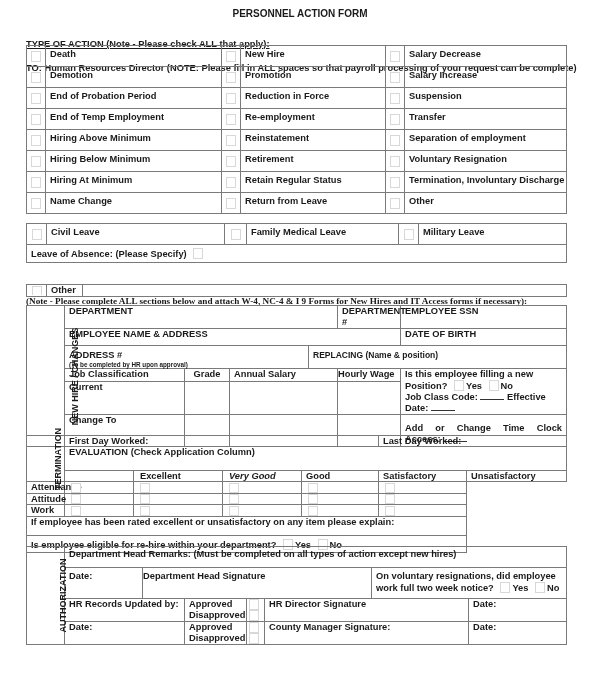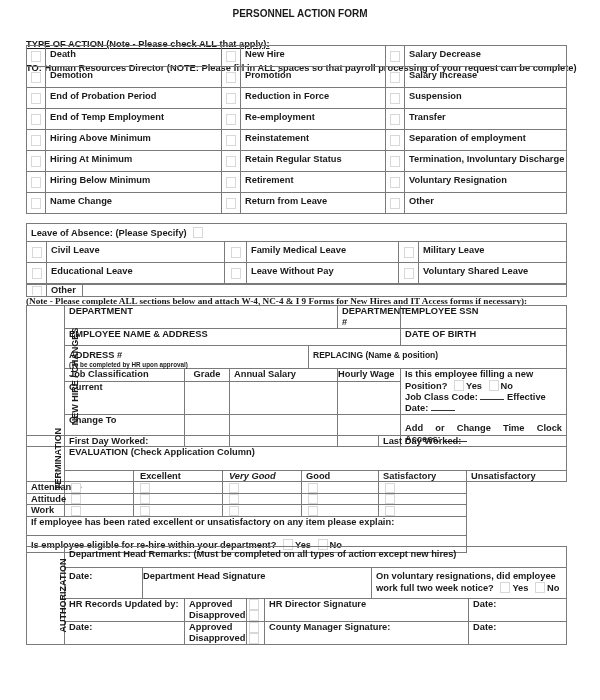--- a/index.html
+++ b/index.html
@@ -84,33 +84,33 @@
       <tr>
         <td class="cbcell"><span class="cb"></span></td>
         <td>Hiring Above Minimum</td>
         <td class="cbcell"><span class="cb"></span></td>
         <td>Reinstatement</td>
         <td class="cbcell"><span class="cb"></span></td>
         <td>Separation of employment</td>
       </tr>
       <tr>
         <td class="cbcell"><span class="cb"></span></td>
+        <td>Hiring Below Minimum</td>
+        <td class="cbcell"><span class="cb"></span></td>
+        <td>Retirement</td>
+        <td class="cbcell"><span class="cb"></span></td>
+        <td>Voluntary Resignation</td>
+      </tr>
+      <tr>
+        <td class="cbcell"><span class="cb"></span></td>
         <td>Hiring At Minimum</td>
         <td class="cbcell"><span class="cb"></span></td>
         <td>Retain Regular Status</td>
         <td class="cbcell"><span class="cb"></span></td>
         <td>Termination, Involuntary Discharge</td>
-      </tr>
-      <tr>
-        <td class="cbcell"><span class="cb"></span></td>
-        <td>Hiring Below Minimum</td>
-        <td class="cbcell"><span class="cb"></span></td>
-        <td>Retirement</td>
-        <td class="cbcell"><span class="cb"></span></td>
-        <td>Voluntary Resignation</td>
       </tr>
       <tr>
         <td class="cbcell"><span class="cb"></span></td>
         <td>Name Change</td>
         <td class="cbcell"><span class="cb"></span></td>
         <td>Return from Leave</td>
         <td class="cbcell"><span class="cb"></span></td>
         <td>Other</td>
       </tr>
     </tbody>
@@ -120,40 +120,32 @@
   <colgroup>
     <col style="width:20px">
       <col style="width:178px">
     <col style="width:22px">
       <col style="width:152px">
     <col style="width:20px">
       <col style="width:148px">
   </colgroup>
   <tbody>
       <tr>
-    <td colspan="6" style="height:18px;padding-top:3px;">
-      <span>Leave of Absence: (Please Specify)</span>
-      <span class="inl"></span>
-    </td>
-  </tr>
-  <tr>
     <td class="cbcell"><span class="cb"></span></td>
     <td>Civil Leave</td>
     <td class="cbcell"><span class="cb"></span></td>
     <td>Family Medical Leave</td>
     <td class="cbcell"><span class="cb"></span></td>
     <td>Military Leave</td>
   </tr>
   <tr>
-    <td class="cbcell"><span class="cb"></span></td>
-    <td>Educational Leave</td>
-    <td class="cbcell"><span class="cb"></span></td>
-    <td>Leave Without Pay</td>
-    <td class="cbcell"><span class="cb"></span></td>
-    <td>Voluntary Shared Leave</td>
+    <td colspan="6" style="height:18px;padding-top:3px;">
+      <span>Leave of Absence: (Please Specify)</span>
+      <span class="inl"></span>
+    </td>
   </tr>
 </tbody>
   </table>
 <table style="top:284px; left:26px; width:540px;">
   <colgroup>
       <col style="width:20px">
       <col style="width:36px">
       <col style="width:484px">
     </colgroup>
   <tbody>

